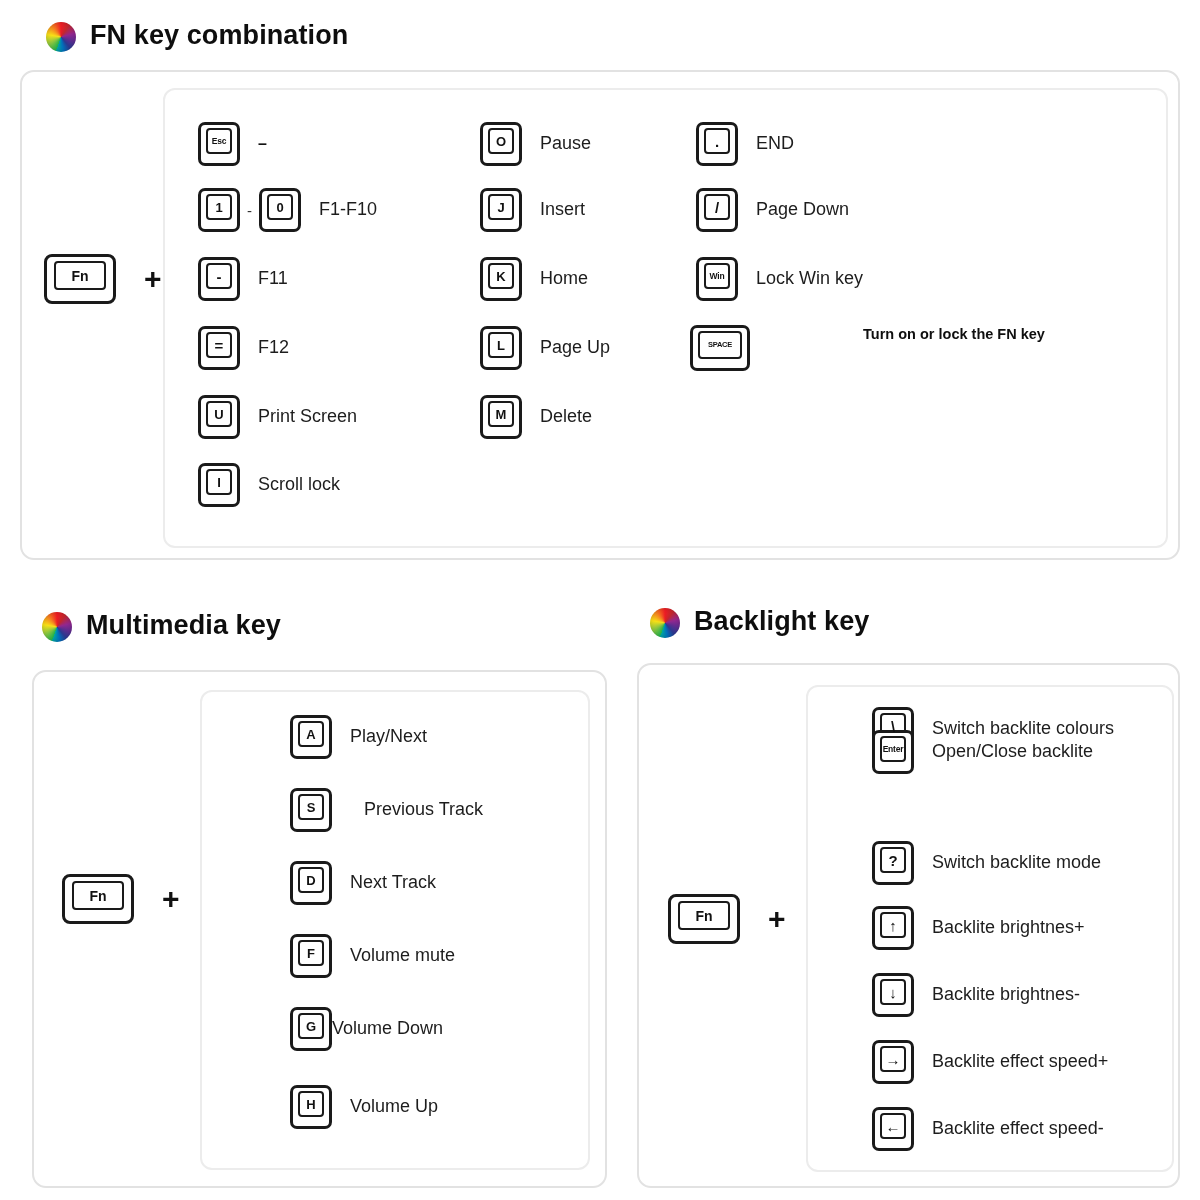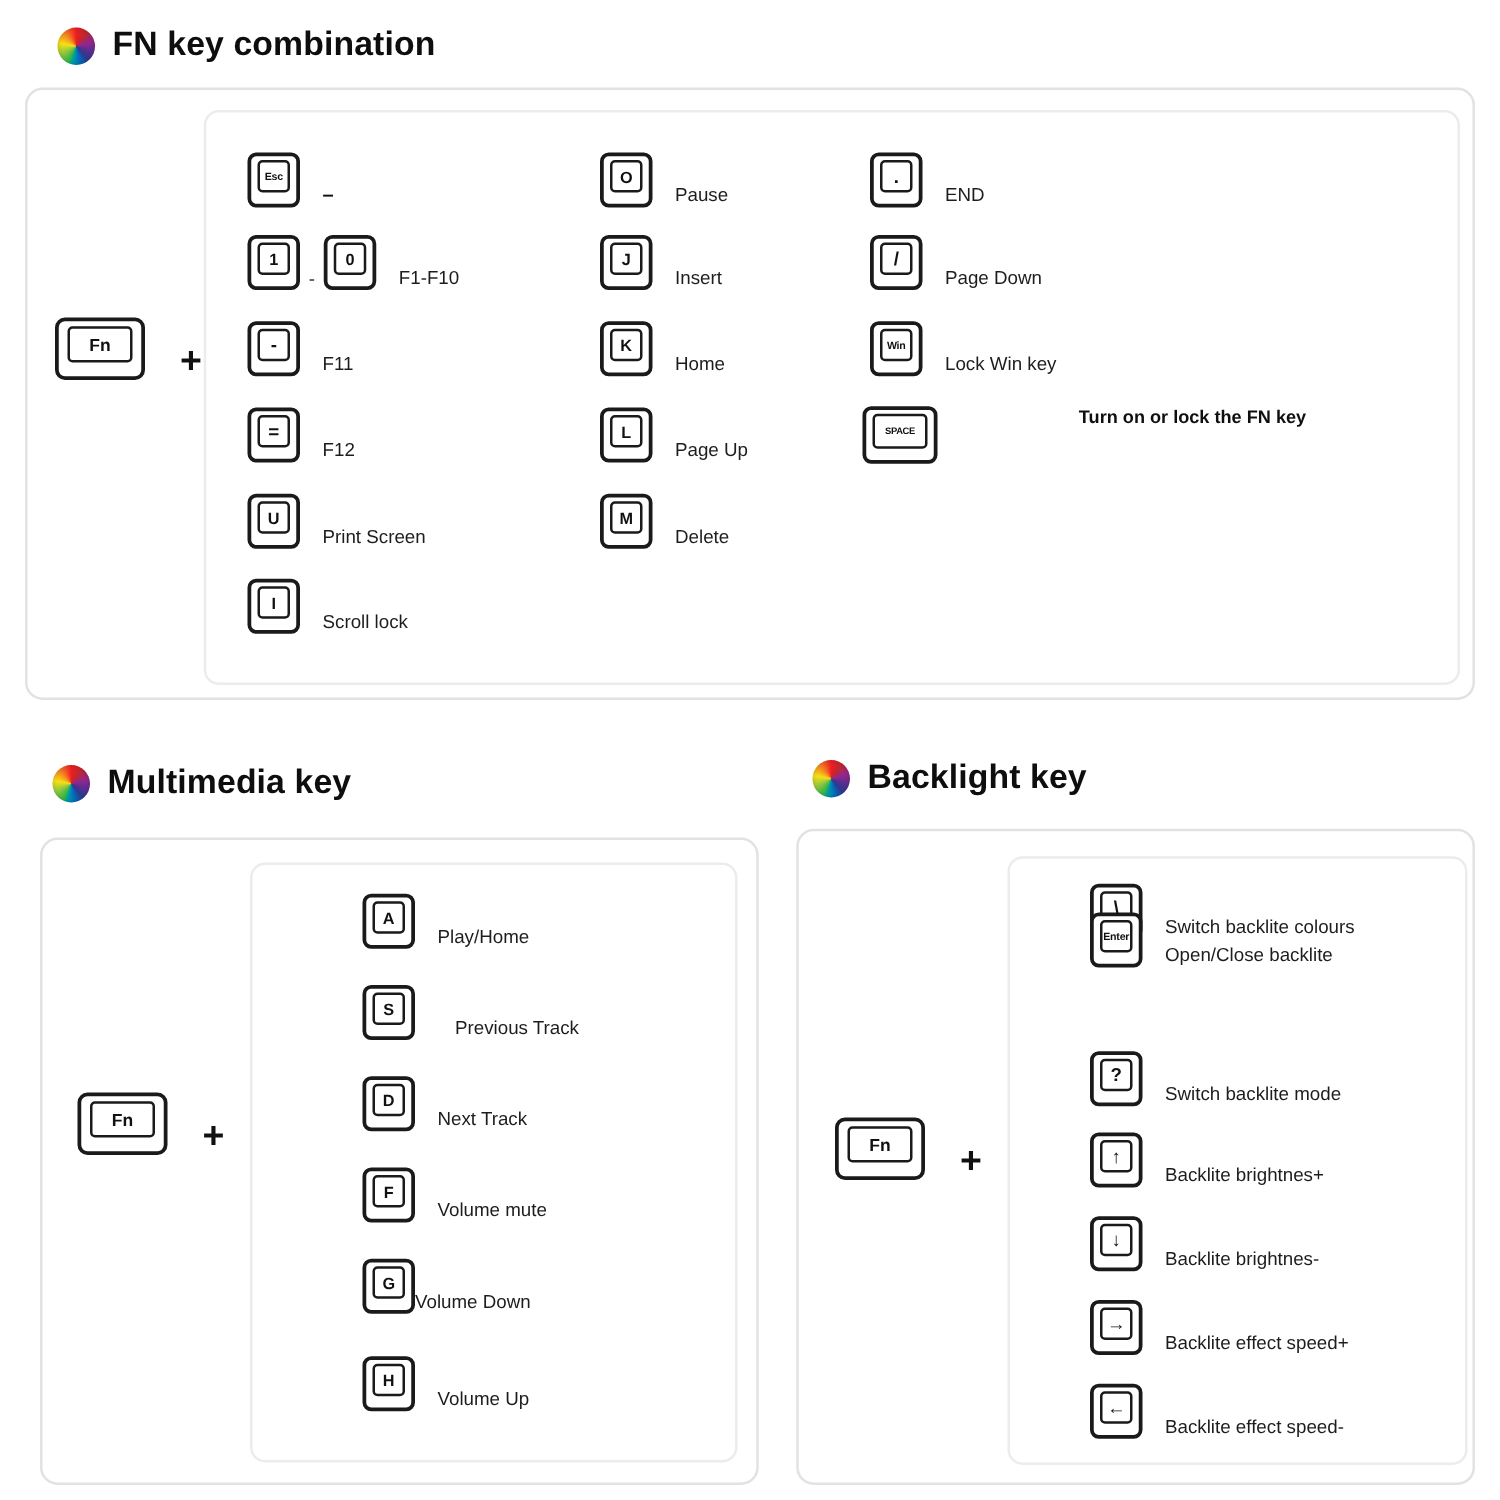--- a/index.html
+++ b/index.html
@@ -84,23 +84,23 @@
 
   .key-space { width: 60px; height: 46px; }
   .key-space .cap-text { font-size: 7.5px; letter-spacing: -.3px; }
 
   .plus {
     font-size: 30px; font-weight: bold; color: #111;
     line-height: 1; flex: 0 0 auto;
   }
 
   
-  .krow { display: flex; align-items: flex-end; position: absolute; }
+  .krow { display: flex; align-items: center; position: absolute; }
   .klabel {
-    font-size: 15px; color: #1d1d1d; white-space: nowrap;
+    font-size: 18px; color: #1d1d1d; white-space: nowrap;
     line-height: 1.2;
   }
   .kdash { font-size: 16px; font-weight: bold; color: #111; }
   .range-dot { font-size: 15px; color: #333; margin: 0 7px; }
 
   
   .space-desc { line-height: 1.33; }
   .space-desc .sd-title { font-size: 14.5px; font-weight: bold; color: #0f0f0f; text-align: center; }
   .space-desc .sd-body  { font-size: 14.5px; color: #1d1d1d; }
 </style>
@@ -247,21 +247,21 @@
     <span class="keycap key-fn">
       <span class="cap-text">Fn</span>
     </span>
     <span class="plus" style="margin-left:28px;">+</span>
   </div>
 
   <div class="krow" style="left:290px;top:715px;">
     <span class="keycap key-sq">
       <span class="cap-text">A</span>
     </span>
-    <span class="klabel" style="margin-left:18px;">Play/Home</span>
+    <span class="klabel" style="margin-left:18px;">Play/Next</span>
   </div>
 
   <div class="krow" style="left:290px;top:788px;">
     <span class="keycap key-sq">
       <span class="cap-text">S</span>
     </span>
     <span class="klabel" style="margin-left:32px;">Previous Track</span>
   </div>
 
   <div class="krow" style="left:290px;top:861px;">

